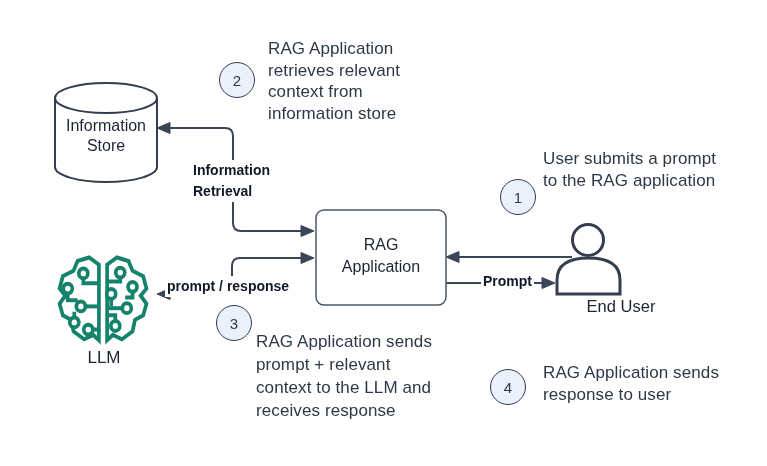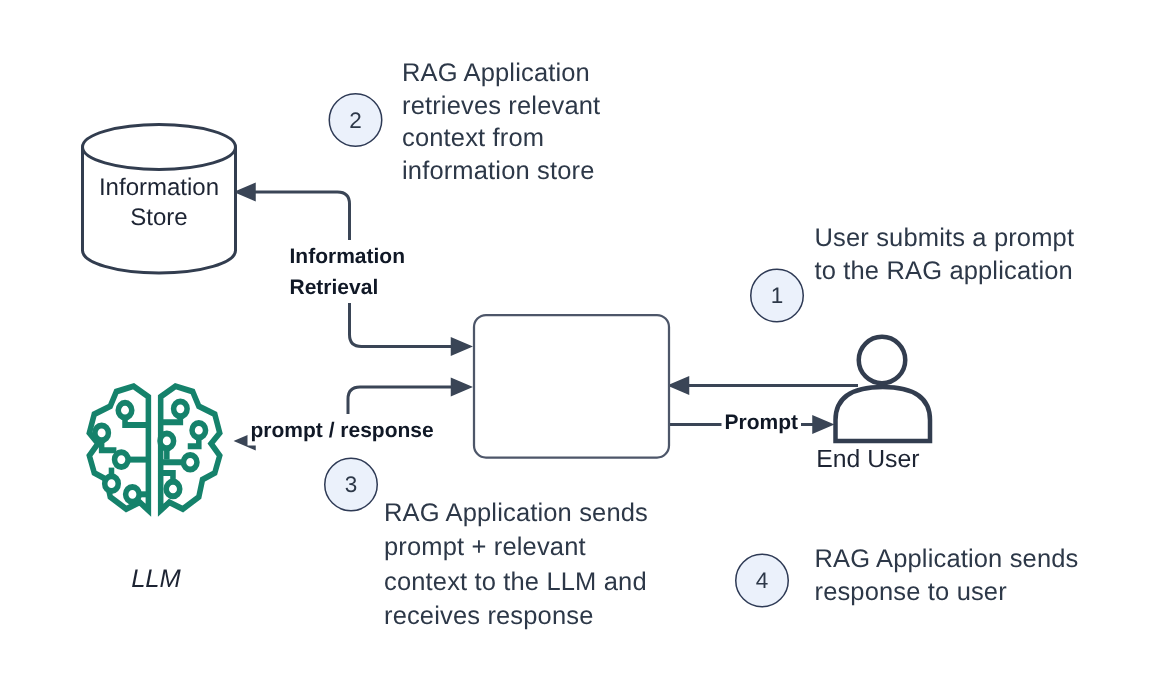--- a/index.html
+++ b/index.html
@@ -112,24 +112,26 @@
       <path d="M85,62 H66"></path>
         <circle cx="90" cy="62" r="5.5"></circle>
       <path d="M76,77 V70 H66"></path>
         <circle cx="76" cy="82" r="5.5"></circle>
     </g>
   </svg>
 
   <div class="layer node-label" style="left:56px;top:116px;width:100px;">Information
 Store</div>
 
+  <div class="layer node-label rag-label" style="left:316px;top:234px;width:130px;">RAG
+Application</div>
 
-  <div class="layer node-label llm-label" style="left:53px;top:376px;width:102px;font-style:italic;">LLM</div>
+  <div class="layer node-label llm-label" style="left:53px;top:348px;width:102px;">LLM</div>
 
-  <div class="layer node-label user-label" style="left:527px;top:296px;width:86px;text-align:right;">End User</div>
+  <div class="layer node-label user-label" style="left:578px;top:296px;width:86px;">End User</div>
 
   <div class="edge-label" style="left:191px;top:160px;">Information
 Retrieval</div>
 
   <div class="edge-label" style="left:165px;top:264px;margin-top:12px;">prompt / response</div>
 
   <div class="edge-label" style="left:481px;top:247px;margin-top:24px;">Prompt</div>
 
 
   <div class="step-circle" style="left:500px;top:179px;">1</div>

